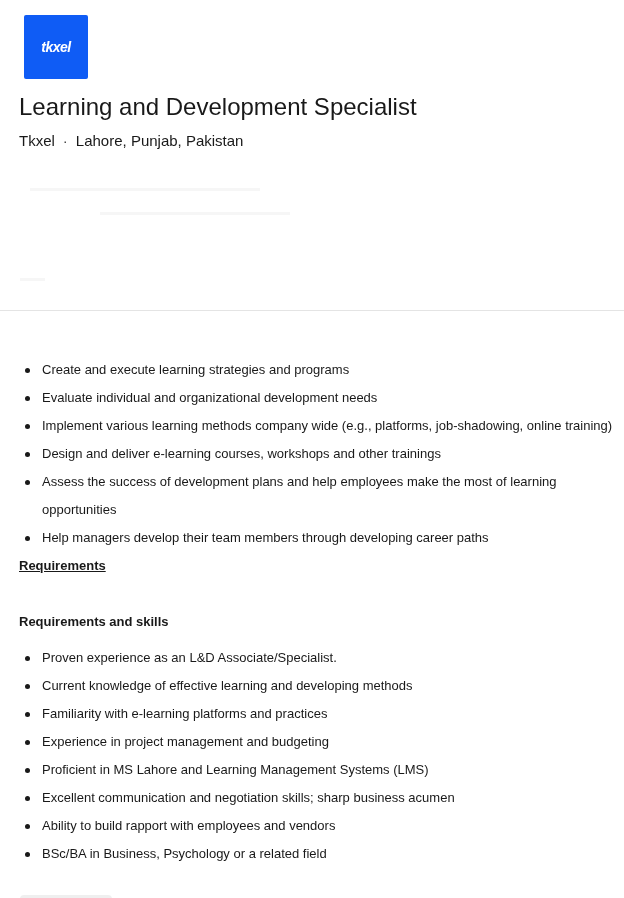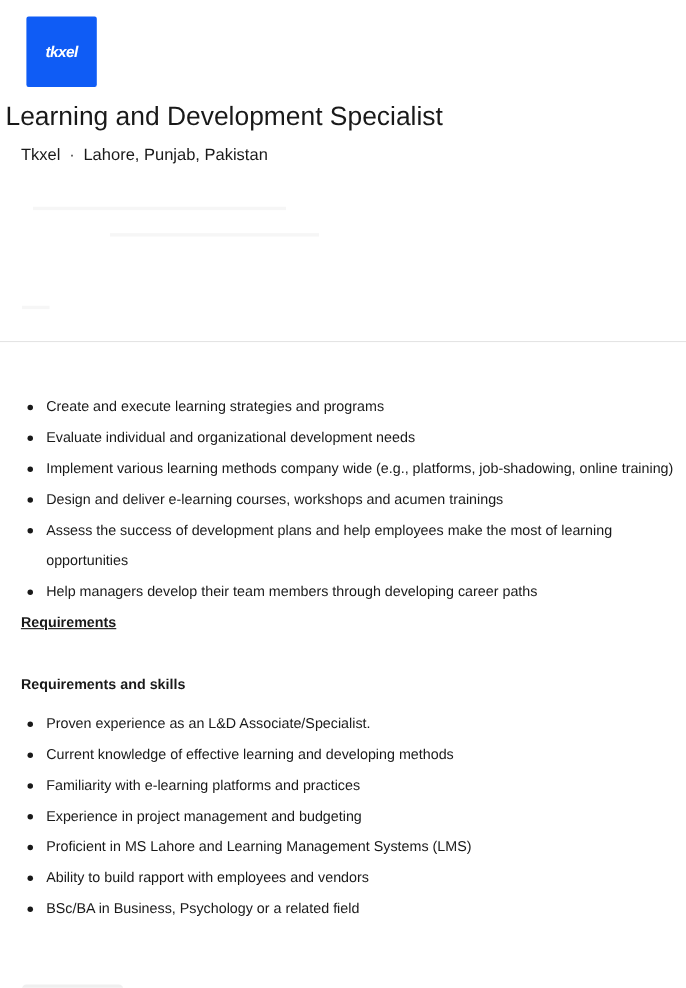--- a/index.html
+++ b/index.html
@@ -9,21 +9,21 @@
     position: relative;
   }
   .logo {
     position: absolute; left: 24px; top: 15px; width: 64px; height: 64px;
     background: #0f5cf5; border-radius: 2px; display: flex; align-items: center; justify-content: center;
   }
   .logo span {
     color: #ffffff; font-style: italic; font-weight: bold; font-size: 14px; letter-spacing: -0.5px;
   }
   .title {
-    position: absolute; left: 5px; top: 93px; margin: 0;
+    position: absolute; left: 19px; top: 93px; margin: 0;
     font-size: 24px; font-weight: normal; color: #191919; white-space: nowrap;
   }
   .subtitle {
     position: absolute; left: 19px; top: 132px; font-size: 15px; color: #191919; white-space: nowrap; text-align: center;
   }
   .subtitle .sep { margin: 0 8px; color: #444; }
   .faded { position: absolute; left: 20px; top: 180px; width: 300px; height: 100px; }
   .faded div { position: absolute; height: 3px; background: #f6f6f6; }
   .divider { position: absolute; left: 0; top: 310px; width: 624px; height: 1px; background: #e4e4e4; }
   .content { position: absolute; left: 19px; top: 356px; width: 600px; font-size: 13px; line-height: 28px; }
@@ -55,30 +55,31 @@
   <div style="left:0px;top:98px;width:25px;"></div>
 </div>
 
 <div class="divider"></div>
 
 <div class="content">
   <ul>
     <li>Create and execute learning strategies and programs</li>
     <li>Evaluate individual and organizational development needs</li>
     <li>Implement various learning methods company wide (e.g., platforms, job-shadowing, online training)</li>
-    <li>Design and deliver e-learning courses, workshops and acumen trainings</li>
+    <li>Design and deliver e-learning courses, workshops and other trainings</li>
     <li>Assess the success of development plans and help employees make the most of learning opportunities</li>
     <li>Help managers develop their team members through developing career paths</li>
   </ul>
   <span class="req-link">Requirements</span>
   <span class="req-heading">Requirements and skills</span>
   <ul>
     <li>Proven experience as an L&amp;D Associate/Specialist.</li>
     <li>Current knowledge of effective learning and developing methods</li>
     <li>Familiarity with e-learning platforms and practices</li>
     <li>Experience in project management and budgeting</li>
     <li>Proficient in MS Lahore and Learning Management Systems (LMS)</li>
+    <li>Excellent communication and negotiation skills; sharp business acumen</li>
     <li>Ability to build rapport with employees and vendors</li>
     <li>BSc/BA in Business, Psychology or a related field</li>
   </ul>
 </div>
 
 <div class="bottom-btn"></div>
 
 </body></html>

